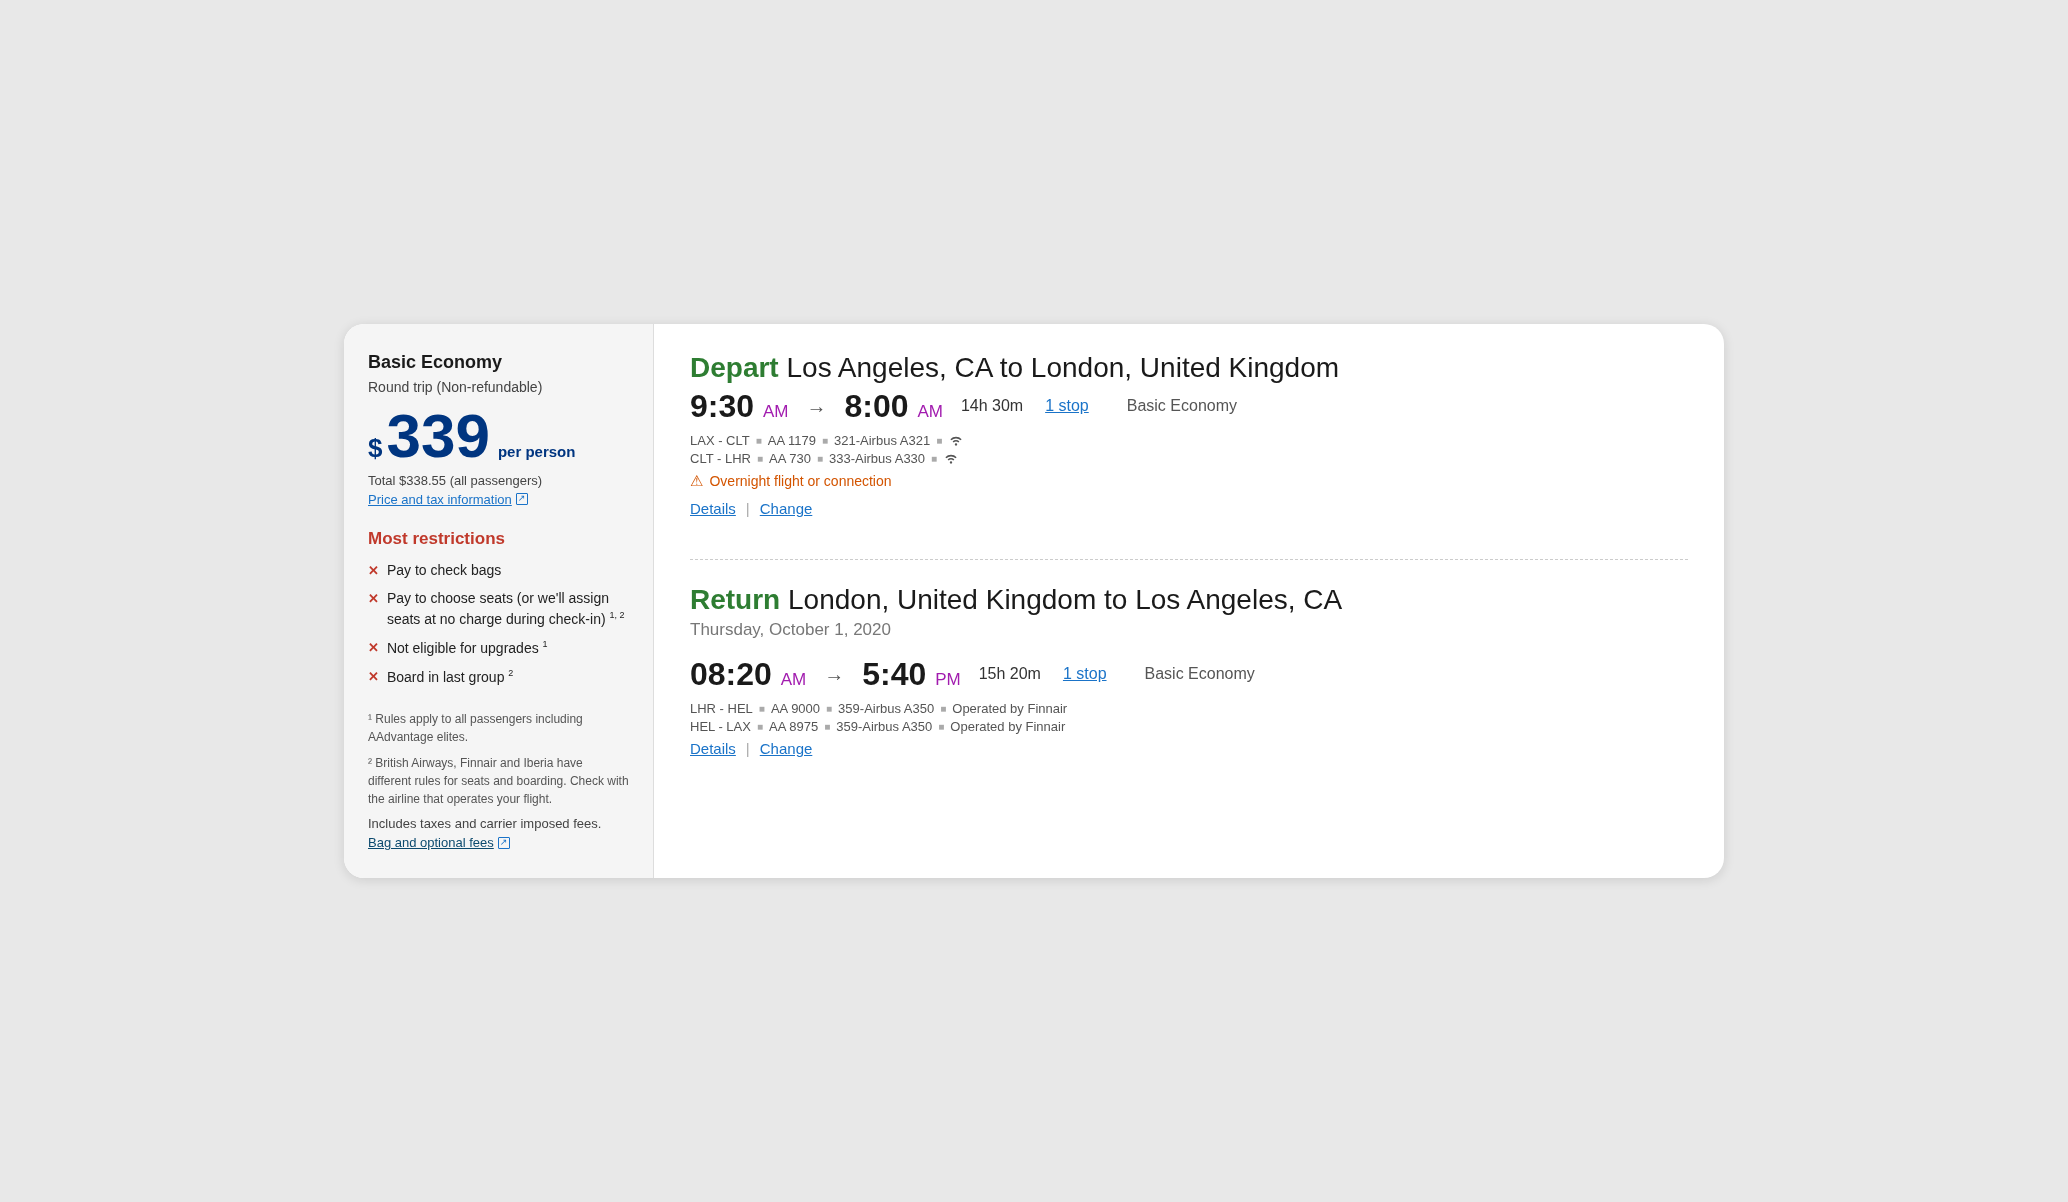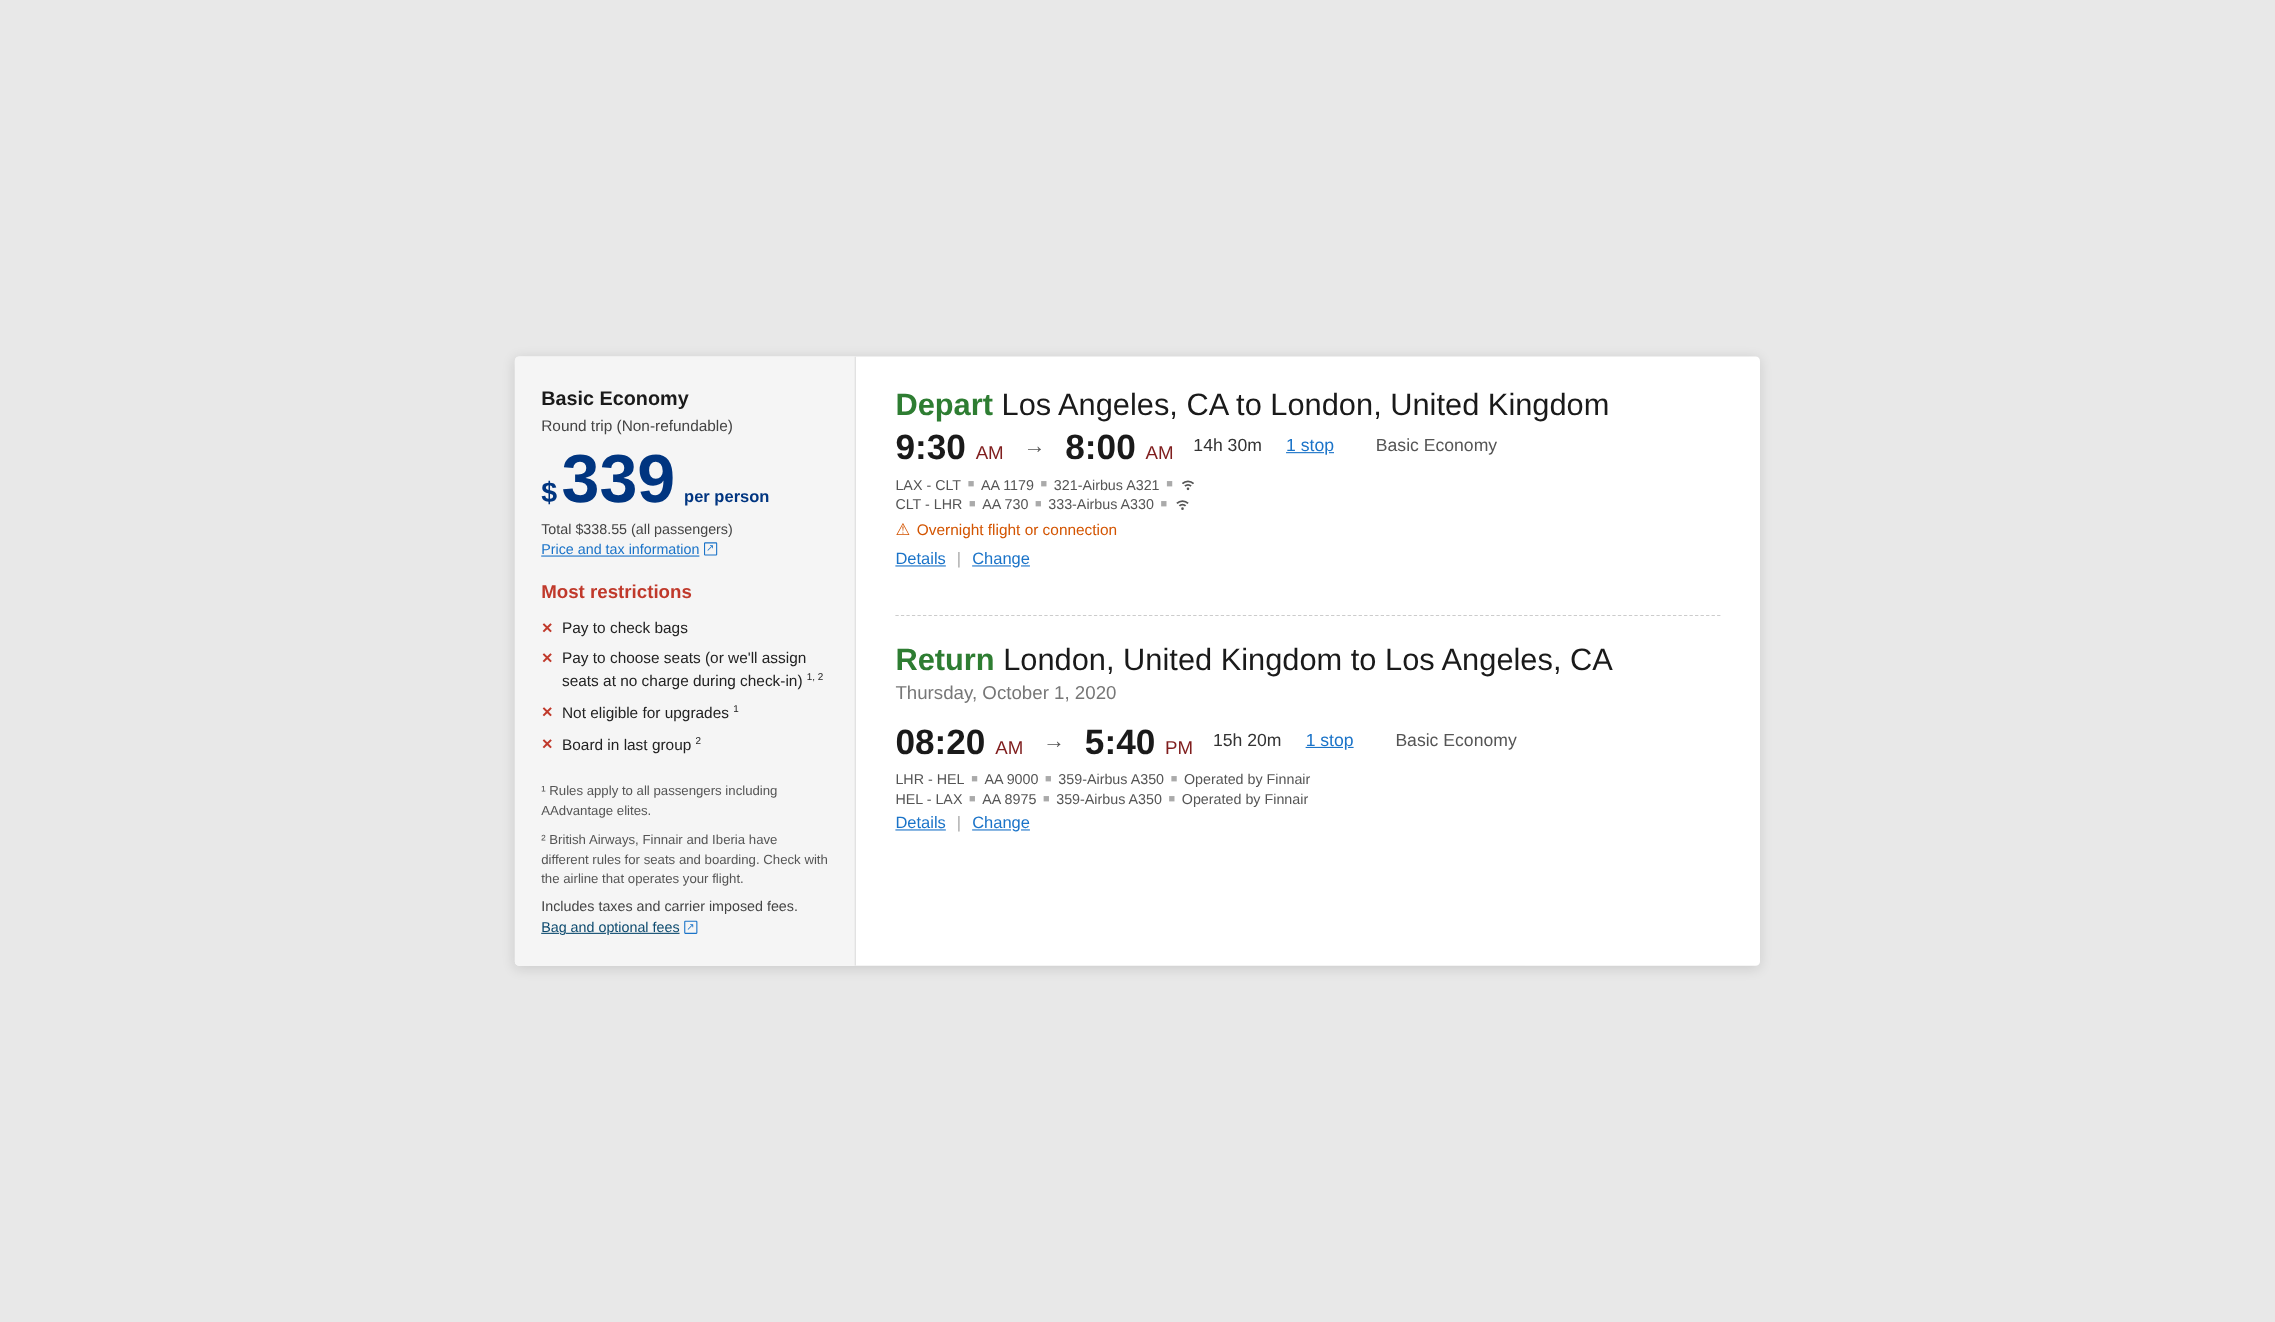--- a/index.html
+++ b/index.html
@@ -8,23 +8,23 @@
       background: #e8e8e8;
       display: flex;
       justify-content: center;
       align-items: center;
       min-height: 100vh;
       padding: 20px;
     }
     .card {
       display: flex;
       background: #fff;
-      border-radius: 4px;
+      border-radius: 20px;
       box-shadow: 0 2px 12px rgba(0,0,0,0.12);
-      width: 1132px;
+      width: 1380px;
       max-width: 100%;
       overflow: hidden;
     }
     
     .left-panel {
       width: 310px;
       min-width: 310px;
       background: #f5f5f5;
       padding: 28px 24px 28px 24px;
       border-right: 1px solid #ddd;
@@ -163,21 +163,21 @@
       margin-bottom: 8px;
     }
     .depart-time, .arrive-time {
       font-size: 32px;
       font-weight: 700;
       color: #1a1a1a;
     }
     .time-ampm {
       font-size: 17px;
       font-weight: 400;
-      color: #7f1d1d;
+      color: #a21caf;
     }
     .arrow {
       font-size: 20px;
       color: #555;
     }
     .duration-text {
       font-size: 16px;
       color: #333;
       margin-right: 4px;
     }

